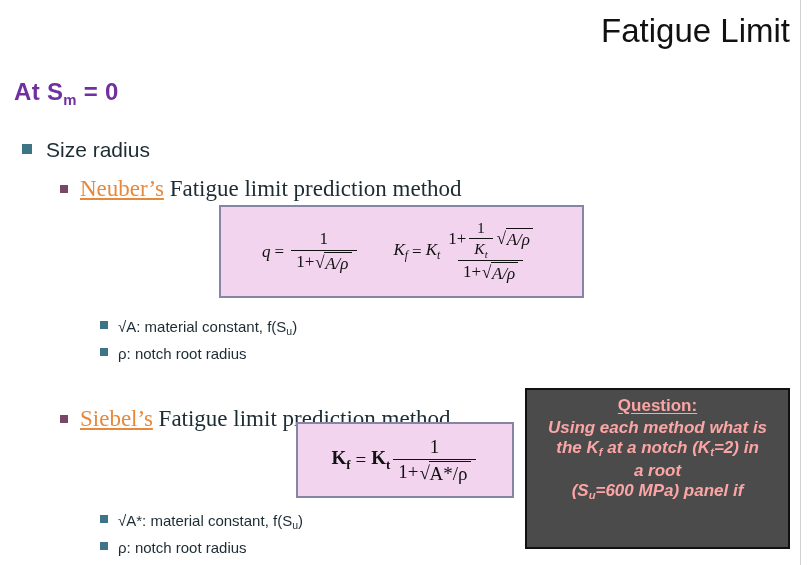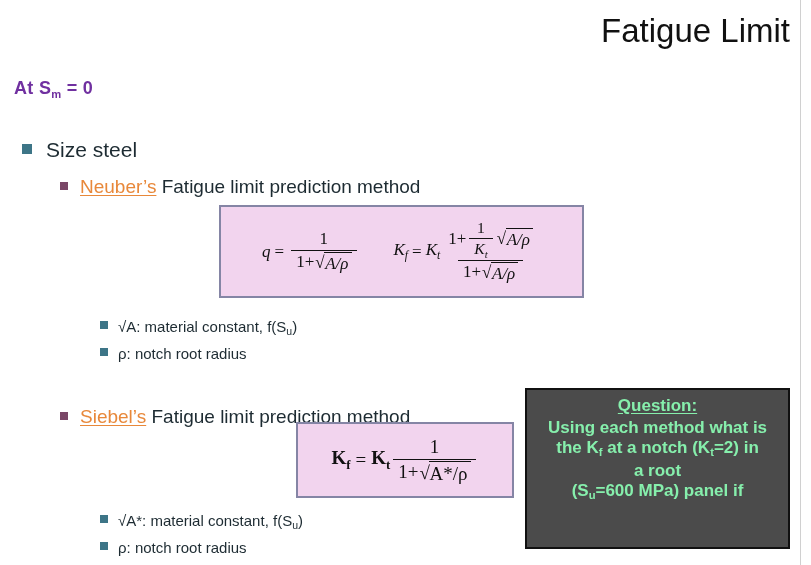--- a/index.html
+++ b/index.html
@@ -40,21 +40,21 @@
     color: #111111;
     letter-spacing: 0px;
     font-family: "Liberation Sans", sans-serif;
   }
 
   
   #section-heading {
     position: absolute;
     top: 78px;
     left: 14px;
-    font-size: 18px;
+    font-size: 24px;
     font-weight: bold;
     color: #7030a0;
     letter-spacing: 0.3px;
   }
   #section-heading sub {
     font-size: 0.62em;
     vertical-align: -0.32em;
   }
 
   
@@ -81,21 +81,21 @@
     margin-right: 12px;
     top: -3px;
   }
   .sq-l3 {
     width: 8px; height: 8px;
     background: #3d7587;
     margin-right: 10px;
     top: -3px;
   }
   .lvl1-text { font-size: 21px; color: #1d2b32; }
-  .lvl2-text { font-size: 19px; color: #1d2b32; }
+  .lvl2-text { font-size: 23px; color: #1d2b32; font-family: Liberation Serif, serif; }
   .lvl3-text { font-size: 15px; color: #1d2b32; }
 
   .link-name {
     color: #e8883a;
     text-decoration: underline;
     text-underline-offset: 2px;
   }
   .lvl3-text sub { font-size: 0.7em; vertical-align: -0.3em; }
 
   
@@ -145,51 +145,51 @@
   #question-box {
     position: absolute;
     left: 525px;
     top: 388px;
     width: 265px;
     height: 161px;
     background: #4b4b4b;
     border: 2px solid #111111;
     box-sizing: border-box;
     text-align: center;
-    color: #86efac;
+    color: #fca5a5;
     font-size: 17px;
     line-height: 1.22;
     padding-top: 6px;
     font-weight: 600;
   }
   #question-box .q-title {
     display: block;
     text-decoration: underline;
     text-underline-offset: 2px;
     margin-bottom: 1px;
   }
   #question-box sub { font-size: 0.66em; vertical-align: -0.3em; }
-  #question-box .q-line { display: block; }
+  #question-box .q-line { display: block; font-style: italic; }
 </style>
 </head>
 <body>
 
 <div id="slide">
 
   <div id="right-rule"></div>
 
   <div id="slide-title">Fatigue Limit</div>
 
   <div id="section-heading">
     <span>At S</span><sub>m</sub><span> = 0</span>
   </div>
 
   <div class="bullet-row" style="left:22px; top:138px;">
     <span class="sq sq-l1"></span>
-    <span class="lvl1-text">Size steel</span>
+    <span class="lvl1-text">Size radius</span>
   </div>
 
   <div class="bullet-row" style="left:60px; top:176px;">
     <span class="sq sq-l2"></span>
     <span class="lvl2-text"><span class="link-name">Neuber’s</span><span> Fatigue limit prediction method</span></span>
   </div>
 
   <div class="formula-box" style="left:219px; top:205px; width:365px; height:93px;">
     <div class="math" style="font-size:17px; display:flex; align-items:center; gap:34px;">
 

